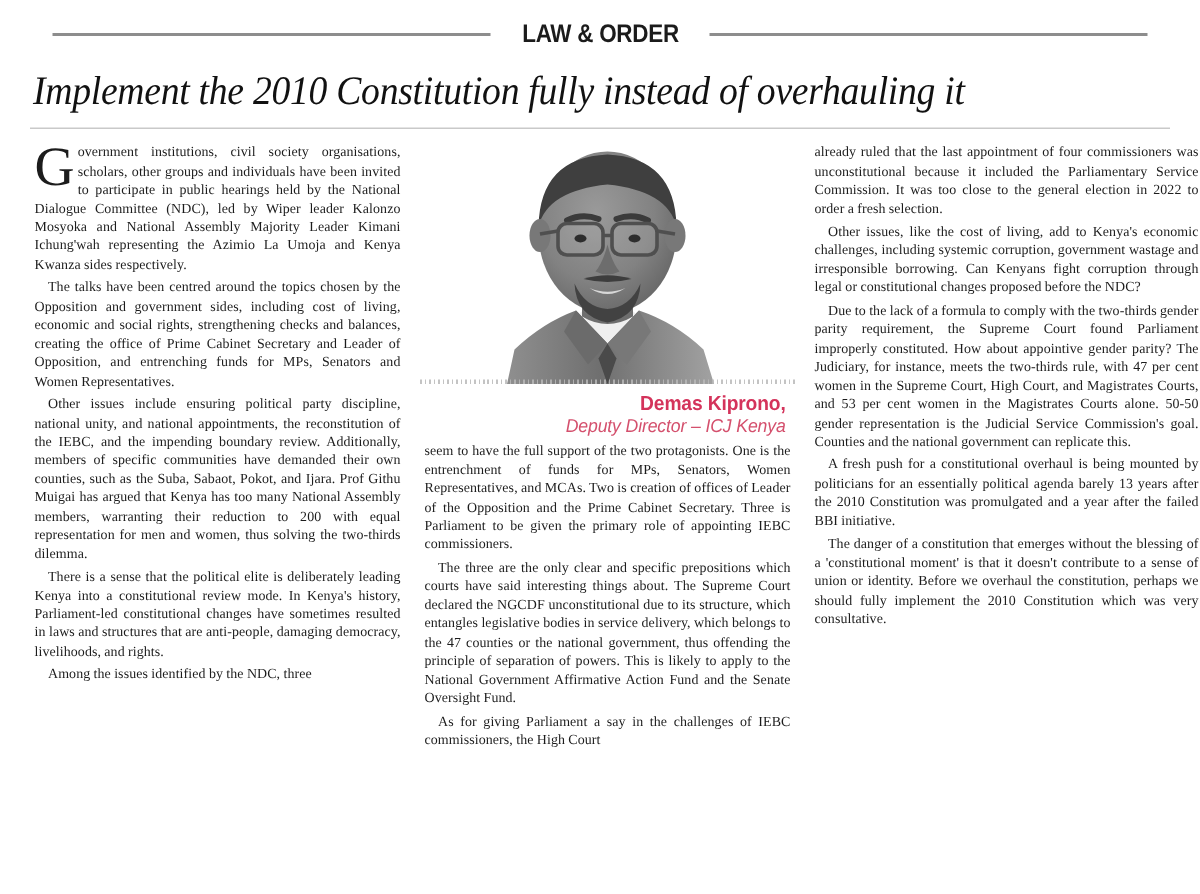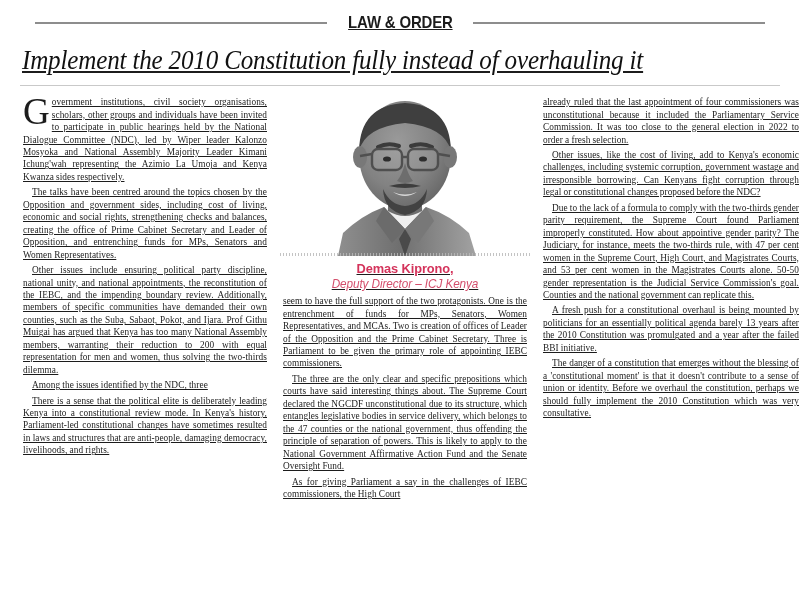--- a/index.html
+++ b/index.html
@@ -4,21 +4,21 @@
 <style>
   html,body{margin:0;padding:0;}
   body{
     width:800px;height:596px;
     background:#ffffff;
     font-family:"Liberation Serif",serif;
     color:#1c1c1c;
     overflow:hidden;
     position:relative;
   }
-  .page{width:800px;height:596px;position:relative;box-sizing:border-box;padding:0 20px;text-decoration:underline;}
+  .page{width:800px;height:596px;position:relative;box-sizing:border-box;padding:0 20px;}
 
   
   .kicker-row{
     display:flex;align-items:center;justify-content:center;
     gap:14px;height:34px;padding-top:6px;
   }
   .kicker-rule{flex:1 1 auto;height:2px;background:#8d8d8d;}
   .kicker-rule.left{max-width:292px;}
   .kicker-rule.right{max-width:292px;}
   .kicker-text{
@@ -83,21 +83,21 @@
 
   
   .photo-block{position:relative;width:250px;height:163px;overflow:hidden;}
   .photo-svg{display:block;width:250px;height:163px;}
   .photo-baseline{
     position:absolute;left:0;bottom:0;width:250px;height:3px;
     background-image:repeating-linear-gradient(to right,#b9b9b9 0 1px,transparent 1px 3px);
     opacity:.85;
   }
   .caption{
-    text-align:center;
+    text-align:right;
     margin-top:5px;
     margin-bottom:4px;
   }
   .caption .name{
     display:block;
     font-family:"Liberation Sans",sans-serif;
     font-weight:bold;
     font-size:13.5px;
     color:#d4335b;
     letter-spacing:-0.1px;
@@ -127,22 +127,22 @@
 
   <div class="headline">Implement the 2010 Constitution fully instead of overhauling it</div>
   <div class="headline-rule"></div>
 
   <div class="cols">
 
     <div class="col c1 body">
       <p class="first dropcap">Government institutions, civil society organisations, scholars, other groups and individuals have been invited to participate in public hearings held by the National Dialogue Committee (NDC), led by Wiper leader Kalonzo Mosyoka and National Assembly Majority Leader Kimani Ichung'wah representing the Azimio La Umoja and Kenya Kwanza sides respectively.</p>
       <p>The talks have been centred around the topics chosen by the Opposition and government sides, including cost of living, economic and social rights, strengthening checks and balances, creating the office of Prime Cabinet Secretary and Leader of Opposition, and entrenching funds for MPs, Senators and Women Representatives.</p>
       <p>Other issues include ensuring political party discipline, national unity, and national appointments, the reconstitution of the IEBC, and the impending boundary review. Additionally, members of specific communities have demanded their own counties, such as the Suba, Sabaot, Pokot, and Ijara. Prof Githu Muigai has argued that Kenya has too many National Assembly members, warranting their reduction to 200 with equal representation for men and women, thus solving the two-thirds dilemma.</p>
+      <p>There is a sense that the political elite is deliberately leading Kenya into a constitutional review mode. In Kenya's history, Parliament-led constitutional changes have sometimes resulted in laws and structures that are anti-people, damaging democracy, livelihoods, and rights.</p>
       <p>Among the issues identified by the NDC, three</p>
-      <p>There is a sense that the political elite is deliberately leading Kenya into a constitutional review mode. In Kenya's history, Parliament-led constitutional changes have sometimes resulted in laws and structures that are anti-people, damaging democracy, livelihoods, and rights.</p>
     </div>
 
     <div class="col c2">
 
       <div class="photo-block">
         <svg class="photo-svg" viewBox="0 0 250 163" preserveAspectRatio="xMidYMax meet">
           <defs>
             <linearGradient id="suitg" x1="0" y1="0" x2="1" y2="0">
               <stop offset="0%" stop-color="#8f8f8f"></stop>
               <stop offset="45%" stop-color="#6f6f6f"></stop>

